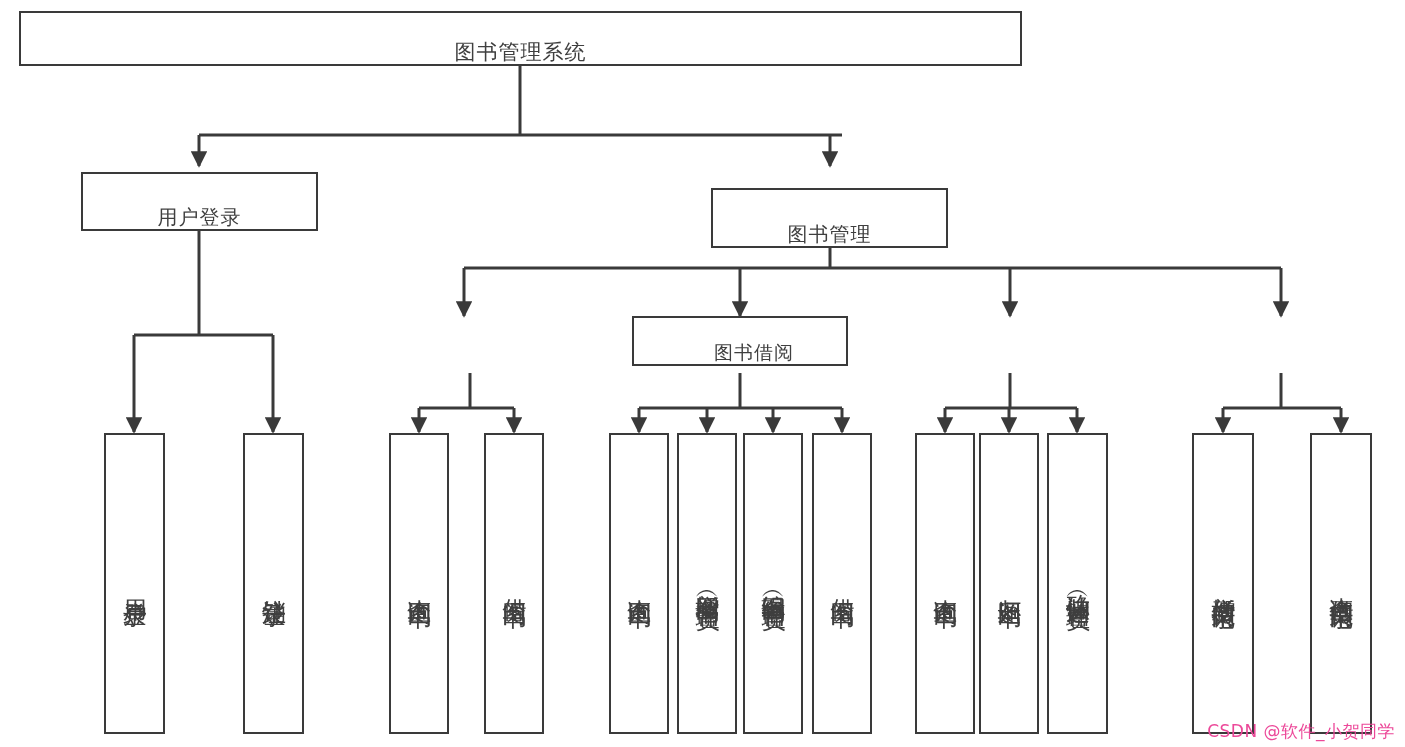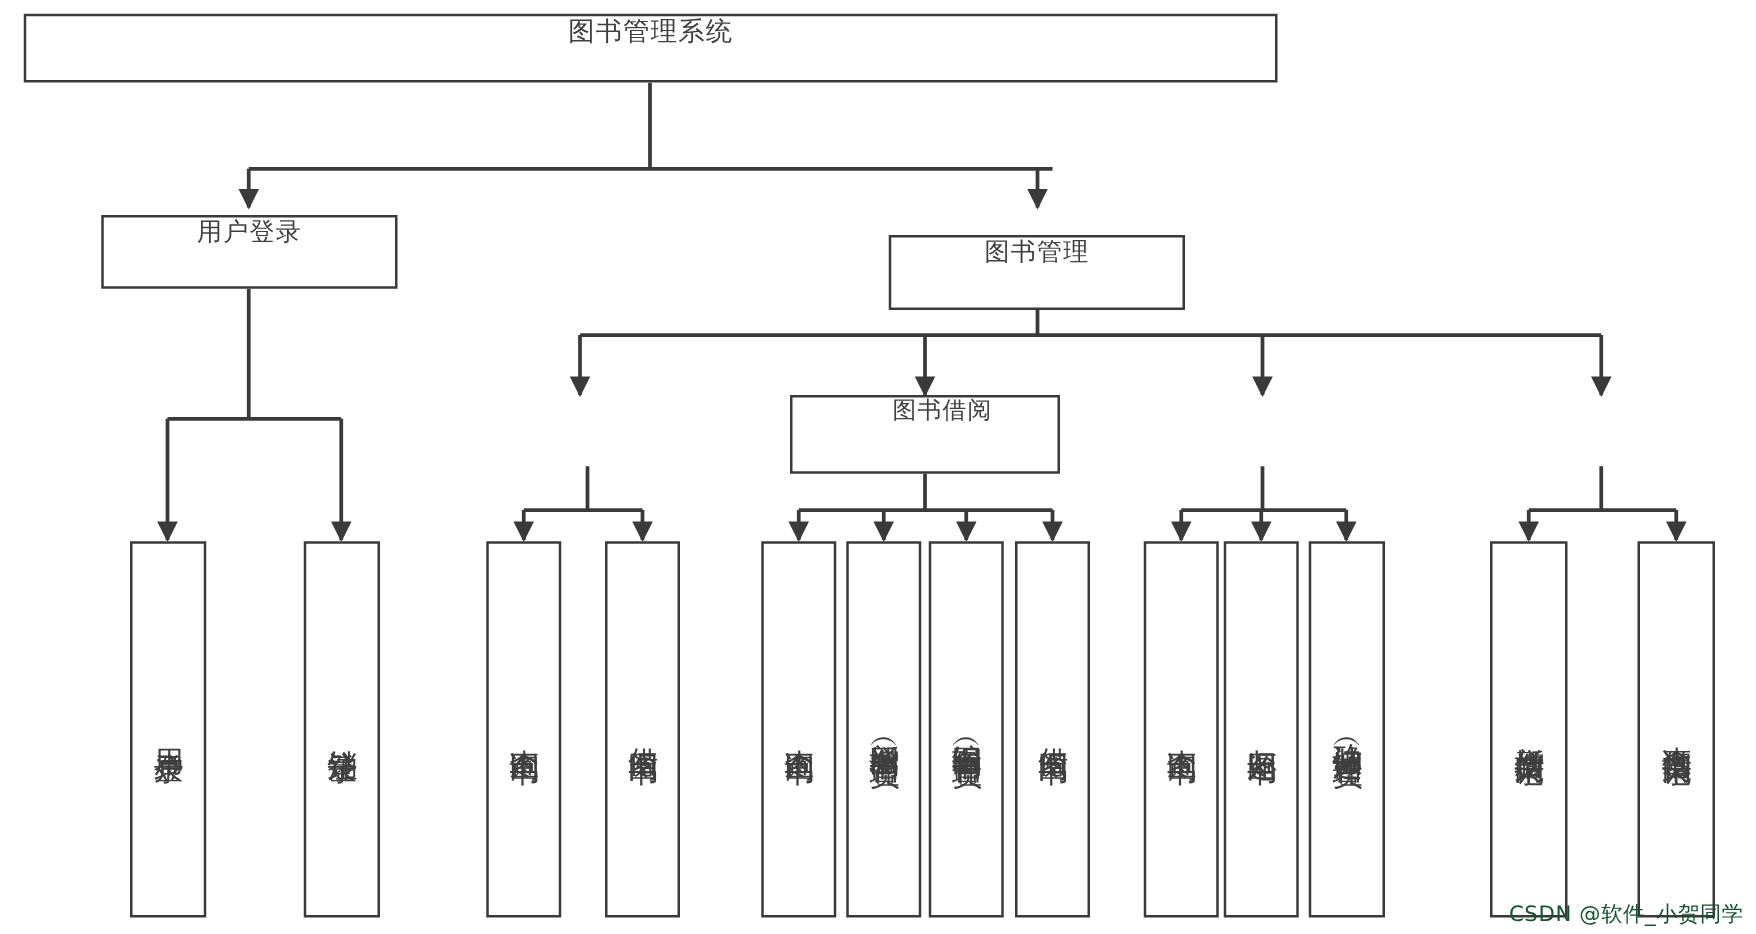--- a/index.html
+++ b/index.html
@@ -12,21 +12,21 @@
   }
   #canvas{position:relative;width:1405px;height:747px;}
   svg.wires{position:absolute;left:0;top:0;width:1405px;height:747px;}
 
   .node{
     position:absolute;
     box-sizing:border-box;
     background:#ffffff;
     border:2px solid #3a3a3a;
     display:flex;
-    align-items:flex-start;
+    align-items:flex-end;
     justify-content:center;
     color:#3a3a3a;
   }
   .node .lbl{
     font-size:21px;
     letter-spacing:1px;
     line-height:1.15;
     white-space:nowrap;
     color:#3f3f3f;
   }
@@ -57,21 +57,21 @@
     letter-spacing:2px;
     color:#3f3f3f;
     white-space:nowrap;
     display:block;
   }
   .watermark{
     position:absolute;
     right:10px;
     bottom:4px;
     font-size:17px;
-    color:#14532d;
+    color:#ec4899;
     letter-spacing:0.5px;
     white-space:nowrap;
     pointer-events:none;
   }
 </style>
 </head>
 <body>
 
 <div id="canvas">
 
@@ -131,21 +131,21 @@
 
   <div class="node lvl2" style="left:81px;top:172px;width:237px;height:59px;">
     <span class="lbl">用户登录</span>
   </div>
 
   <div class="node lvl2" style="left:711px;top:188px;width:237px;height:60px;">
     <span class="lbl">图书管理</span>
   </div>
 
 
-  <div class="node lvl3" style="left:632px;top:316px;width:216px;height:63px;padding-left:28px;">
+  <div class="node lvl3" style="left:632px;top:316px;width:216px;height:50px;padding-left:28px;">
     <span class="lbl">图书借阅</span>
   </div>
 
 
 
   <div class="leaf" style="left:104px;top:433px;width:61px;height:301px;">
     <div class="vtext">
       <span>用户登录</span>
     </div>
   </div>

